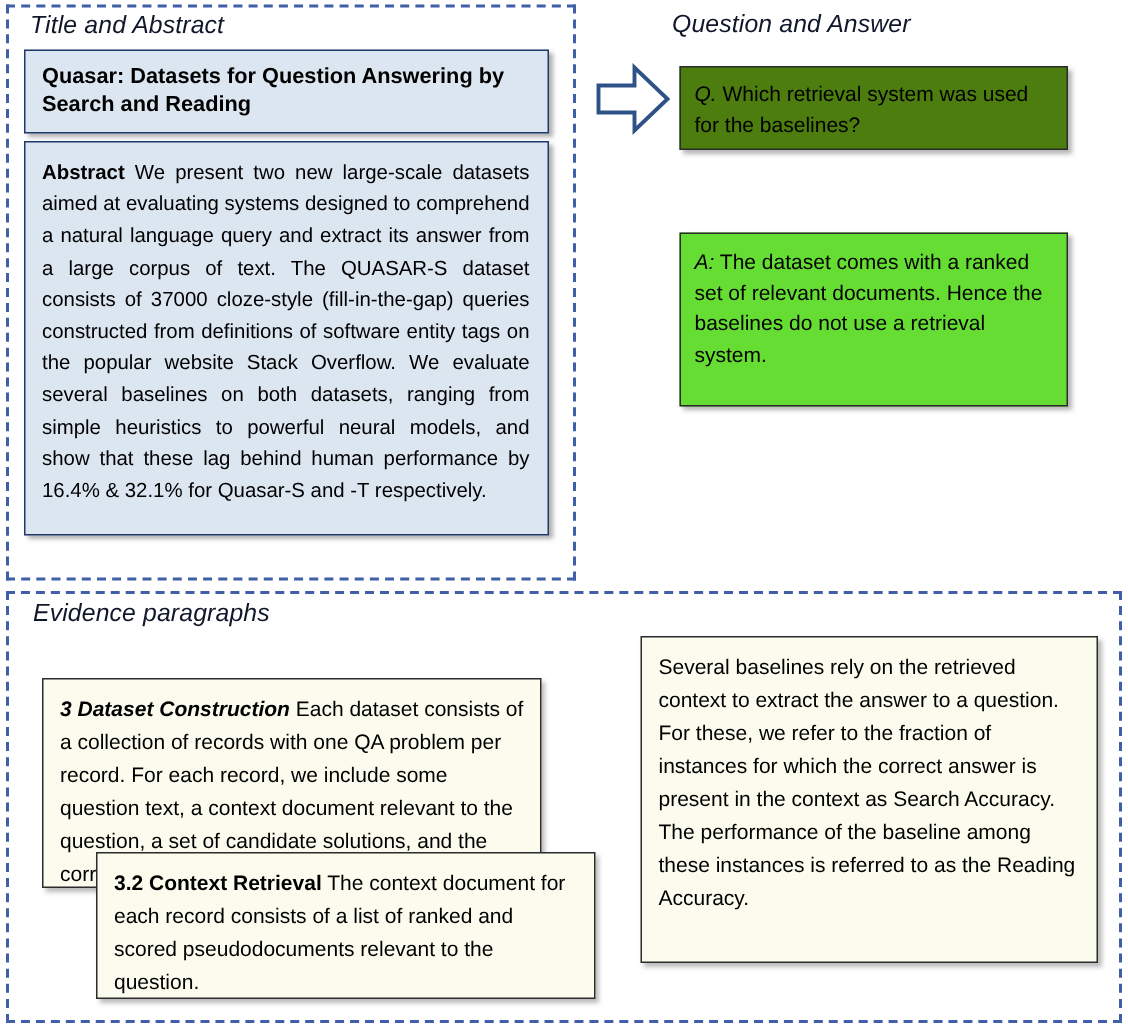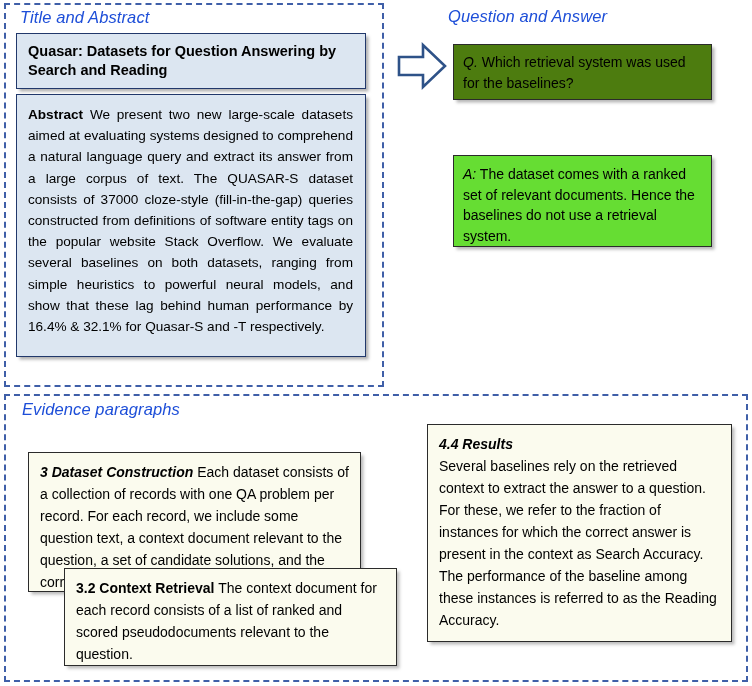--- a/index.html
+++ b/index.html
@@ -35,21 +35,21 @@
     width: 744px;
     height: 288px;
   }
 
   
   .section-caption {
     position: absolute;
     font-style: italic;
     font-size: 16.5px;
     letter-spacing: 0.1px;
-    color: #1d4ed8;
+    color: #0f172a;
     white-space: nowrap;
   }
   #caption-title-abstract { left: 20px; top: 8px; }
   #caption-qa            { left: 448px; top: 7px; }
   #caption-evidence      { left: 22px; top: 400px; }
 
   
   .paper-box {
     position: absolute;
     box-sizing: border-box;
@@ -97,21 +97,21 @@
     background: #4d7c0f;
     border: 1.4px solid #2b2b2b;
     box-shadow: 2.5px 2.5px 3px rgba(120,120,120,0.55);
     padding: 7px 9px 0 9px;
   }
   #box-answer {
     position: absolute;
     left: 453px;
     top: 155px;
     width: 259px;
-    height: 92px;
+    height: 116px;
     box-sizing: border-box;
     background: #66dd33;
     border: 1.4px solid #2b2b2b;
     box-shadow: 2.5px 2.5px 3px rgba(120,120,120,0.55);
     padding: 8px 9px 2px 9px;
   }
   .qa-text {
     font-size: 14px;
     line-height: 20.5px;
   }
@@ -202,15 +202,15 @@
 
 <div id="box-evidence-dataset-construction" class="evidence-box">
   <div class="evidence-text"><span class="ev-head-bi">3 Dataset Construction</span><span> Each dataset consists of a collection of records with one QA problem per record. For each record, we include some question text, a context document relevant to the question, a set of candidate solutions, and the correct solution.</span></div>
 </div>
 
 <div id="box-evidence-context-retrieval" class="evidence-box">
   <div class="evidence-text"><span class="ev-head-b">3.2 Context Retrieval</span><span> The context document for each record consists of a list of ranked and scored pseudodocuments relevant to the question.</span></div>
 </div>
 
 <div id="box-evidence-results" class="evidence-box">
-  <div class="evidence-text"><span class="ev-head-bi results-head">4.4 Results</span><span style="white-space: pre-line;">Several baselines rely on the retrieved context to extract the answer to a question. For these, we refer to the fraction of instances for which the correct answer is present in the context as Search Accuracy. The performance of the baseline among
+  <div class="evidence-text"><span style="white-space: pre-line;">Several baselines rely on the retrieved context to extract the answer to a question. For these, we refer to the fraction of instances for which the correct answer is present in the context as Search Accuracy. The performance of the baseline among
 these instances is referred to as the Reading Accuracy.</span></div>
 </div>
 
 </body></html>

